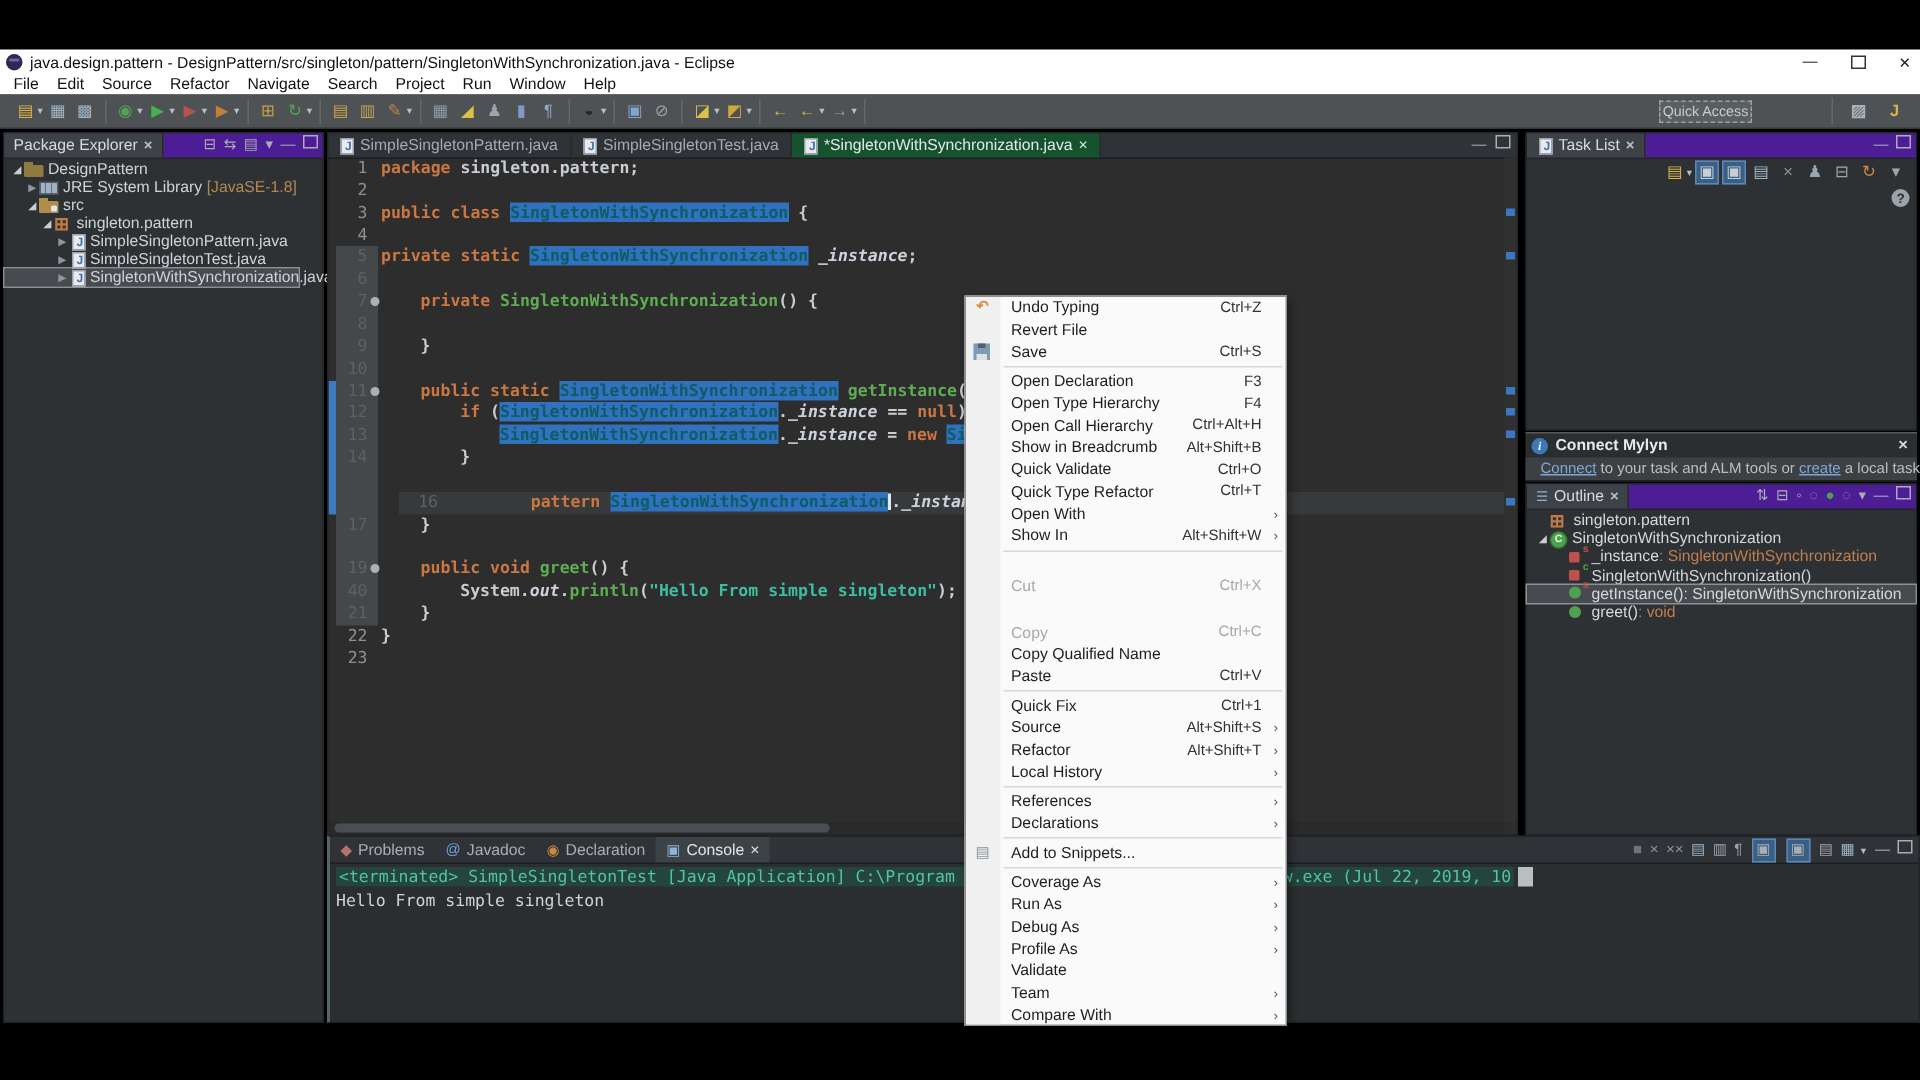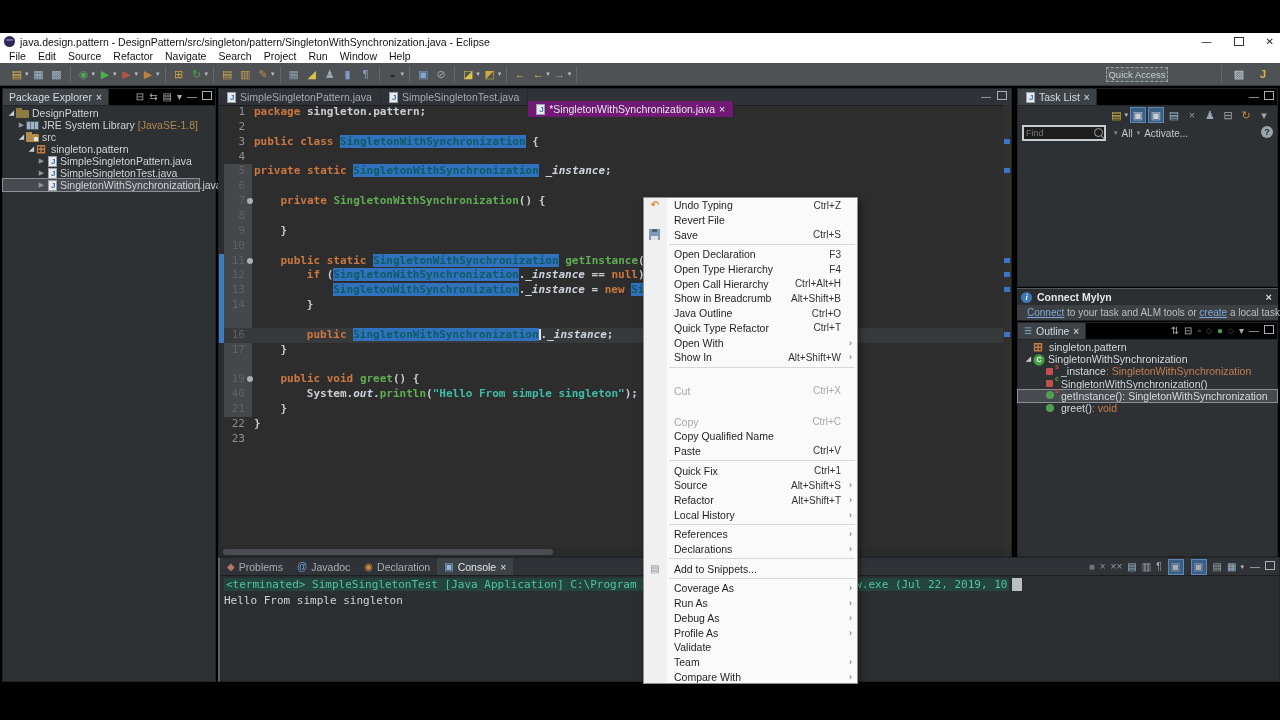--- a/index.html
+++ b/index.html
@@ -23,21 +23,21 @@
   .tb-ico{display:inline-flex;width:16px;height:16px;align-items:center;justify-content:center;
           font-size:11px;line-height:16px;margin:0 1px;color:#c9ced3;}
   .tb-ico.tg{background:#3a5f85;border:1px solid #5e87b5;box-sizing:border-box;}
   .tb-caret{font-size:7px;color:#b9bec2;margin:0 1px 0 -1px;}
   .quick-access{position:absolute;right:112px;top:4px;width:60px;height:13px;background:#5a5f62;
                 border:1px dashed #9aa0a3;color:#c8cdd0;font-size:9.5px;text-align:center;line-height:13px;}
   .tb-right{position:absolute;right:8px;top:2px;display:flex;align-items:center;gap:6px;height:18px;
             border-left:1px solid #63676a;padding-left:8px;}
   
   .panel{background:#2e3134;border:1px solid #222527;box-sizing:border-box;}
-  .phead{height:16px;background:#000000;border-bottom:1px solid #222527;display:flex;align-items:flex-start;position:relative;}
+  .phead{height:16px;background:#4c1d95;border-bottom:1px solid #222527;display:flex;align-items:flex-start;position:relative;}
   .ptab{display:flex;align-items:center;height:16px;padding:0 6px;background:#3d4246;color:#d7dbde;
         font-size:10.5px;gap:4px;border-right:1px solid #26292b;}
   .ptab .closex{color:#b9bec2;font-size:10px;font-weight:bold;}
   .pico-row{position:absolute;right:3px;top:0;height:16px;display:flex;align-items:center;gap:5px;}
   .pico{color:#a9aeb3;font-size:10px;line-height:16px;}
   .pico .ico-box{border-color:#a9aeb3;}
   
   .tree{position:absolute;left:0;top:18px;right:16px;font-size:10.5px;color:#cfd3d7;}
   .trow{display:flex;align-items:center;height:12px;white-space:nowrap;}
   .trow.sel{background:#474b4f;outline:1px solid #8a9096;}
@@ -54,28 +54,28 @@
   .fi-pkg::before{content:"⊞";position:absolute;left:0;top:-2px;font-size:12px;color:#c07b45;font-weight:bold;}
   .fi-jfile{width:9px;height:11px;background:#e8eaed;border:1px solid #9aa1a8;margin-left:2px;box-sizing:border-box;}
   .fi-jfile::after{content:"J";position:absolute;left:2px;top:0;font:bold 8px/10px "Liberation Sans",sans-serif;color:#3b6fb5;}
   .t-suffix{color:#b08950;margin-left:3px;}
   
   .editor{background:#2d2d2d;}
   .etabs{height:16px;background:#2f3237;border-bottom:1px solid #1b1d1f;display:flex;position:relative;}
   .etab{display:flex;align-items:center;gap:4px;height:16px;padding:0 8px;font-size:10.5px;color:#a5abb2;
         border-right:1px solid #26292b;}
   .etab .fi-jfile{margin:0;}
-  .etab.active{background:#701a75;color:#e4e8ea;margin-top:12px;}
+  .etab.active{background:#14532d;color:#e4e8ea;}
   .ectrl{position:absolute;right:4px;top:0;height:16px;display:flex;align-items:center;gap:6px;}
   .code-wrap{position:absolute;left:0;top:16px;right:8px;bottom:8px;overflow:hidden;
              font:bold 11px/14.85px "DejaVu Sans Mono",monospace;}
   .rng-strip{position:absolute;left:5px;width:28px;background:#45484a;z-index:0;}
   .range-bar{position:absolute;left:0;width:5px;background:#3d7abf;z-index:2;}
   .cl{position:absolute;left:0;right:0;height:14.85px;white-space:pre;z-index:1;}
-  .cl.cur{background:#37393b;}
+  .cl.cur{background:#37393b;margin-left:47px;}
   .ln{position:absolute;left:0;width:26px;text-align:right;color:#8c9094;font-weight:normal;}
   .ln.dim{color:#5e6163;}
   .blt{position:absolute;left:28px;top:4px;width:6px;height:6px;border-radius:50%;background:#aab0b5;}
   .ctext{position:absolute;left:35px;}
   .tk-k{color:#cb7742;}
   .tk-p{color:#c8cdd2;}
   .tk-m{color:#5fad53;}
   .tk-f{color:#ccd2dc;font-style:italic;}
   .tk-s{color:#3fbca4;}
   .tk-h{background:#3171be;color:#0d5c66;}
@@ -323,21 +323,21 @@
         <div class="cl" style="top: 59.4px;"><span class="ln dim">5</span><span class="ctext" style="padding-left: 0px;"><span class="tk-k">private static </span><span class="tk-h">SingletonWithSynchronization</span><span class="tk-p"> </span><span class="tk-f">_instance</span><span class="tk-p">;</span></span></div>
         <div class="cl" style="top: 74.25px;"><span class="ln dim">6</span><span class="ctext" style="padding-left: 0px;"></span></div>
         <div class="cl" style="top: 89.1px;"><span class="ln dim">7</span><span class="blt"></span><span class="ctext" style="padding-left: 26.4px;"><span class="tk-k">private </span><span class="tk-m">SingletonWithSynchronization</span><span class="tk-p">() {</span></span></div>
         <div class="cl" style="top: 103.95px;"><span class="ln dim">8</span><span class="ctext" style="padding-left: 26.4px;"></span></div>
         <div class="cl" style="top: 118.8px;"><span class="ln dim">9</span><span class="ctext" style="padding-left: 26.4px;"><span class="tk-p">}</span></span></div>
         <div class="cl" style="top: 133.65px;"><span class="ln dim">10</span><span class="ctext" style="padding-left: 0px;"></span></div>
         <div class="cl" style="top: 148.5px;"><span class="ln dim">11</span><span class="blt"></span><span class="ctext" style="padding-left: 26.4px;"><span class="tk-k">public static </span><span class="tk-h">SingletonWithSynchronization</span><span class="tk-p"> </span><span class="tk-m">getInstance</span><span class="tk-p">() {</span></span></div>
         <div class="cl" style="top: 163.35px;"><span class="ln dim">12</span><span class="ctext" style="padding-left: 52.8px;"><span class="tk-k">if </span><span class="tk-p">(</span><span class="tk-h">SingletonWithSynchronization</span><span class="tk-p">.</span><span class="tk-f">_instance</span><span class="tk-p"> == </span><span class="tk-k">null</span><span class="tk-p">) {</span></span></div>
         <div class="cl" style="top: 178.2px;"><span class="ln dim">13</span><span class="ctext" style="padding-left: 79.2px;"><span class="tk-h">SingletonWithSynchronization</span><span class="tk-p">.</span><span class="tk-f">_instance</span><span class="tk-p"> = </span><span class="tk-k">new </span><span class="tk-h">SingletonWithSynchronization</span><span class="tk-p">();</span></span></div>
         <div class="cl" style="top: 193.05px;"><span class="ln dim">14</span><span class="ctext" style="padding-left: 52.8px;"><span class="tk-p">}</span></span></div>
-        <div class="cl cur" style="top: 222.75px;"><span class="ln dim">16</span><span class="ctext" style="padding-left: 52.8px;"><span class="tk-k">public </span><span class="tk-h">SingletonWithSynchronization</span><span class="tk-x"></span><span class="tk-p">.</span><span class="tk-f">_instance</span><span class="tk-p">;</span></span></div>
+        <div class="cl cur" style="top: 222.75px;"><span class="ln dim">16</span><span class="ctext" style="padding-left: 52.8px;"><span class="tk-k">pattern </span><span class="tk-h">SingletonWithSynchronization</span><span class="tk-x"></span><span class="tk-p">.</span><span class="tk-f">_instance</span><span class="tk-p">;</span></span></div>
         <div class="cl" style="top: 237.6px;"><span class="ln dim">17</span><span class="ctext" style="padding-left: 26.4px;"><span class="tk-p">}</span></span></div>
         <div class="cl" style="top: 267.3px;"><span class="ln dim">19</span><span class="blt"></span><span class="ctext" style="padding-left: 26.4px;"><span class="tk-k">public void </span><span class="tk-m">greet</span><span class="tk-p">() {</span></span></div>
         <div class="cl" style="top: 282.15px;"><span class="ln dim">40</span><span class="ctext" style="padding-left: 52.8px;"><span class="tk-p">System.</span><span class="tk-f">out</span><span class="tk-p">.</span><span class="tk-m">println</span><span class="tk-p">(</span><span class="tk-s">"Hello From simple singleton"</span><span class="tk-p">);</span></span></div>
         <div class="cl" style="top: 297px;"><span class="ln dim">21</span><span class="ctext" style="padding-left: 26.4px;"><span class="tk-p">}</span></span></div>
         <div class="cl" style="top: 311.85px;"><span class="ln">22</span><span class="ctext" style="padding-left: 0px;"><span class="tk-p">}</span></span></div>
         <div class="cl" style="top: 326.7px;"><span class="ln">23</span><span class="ctext" style="padding-left: 0px;"></span></div>
       </div>
     <div class="ov-ruler" id="ovruler">
         <div class="ov-mark" style="top: 33.7px;"></div>
         <div class="ov-mark" style="top: 63.4px;"></div>
@@ -368,32 +368,20 @@
         <span class="tb-caret">▾</span>
         <span class="tb-ico tg">▣</span>
         <span class="tb-ico tg">▣</span>
         <span class="tb-ico" style="color: rgb(159, 182, 201);">▤</span>
         <span class="tb-ico" style="color: rgb(143, 149, 155);">×</span>
         <span class="tb-ico" style="color: rgb(154, 167, 179);">♟</span>
         <span class="tb-ico" style="color: rgb(159, 165, 171);">⊟</span>
         <span class="tb-ico" style="color: rgb(201, 138, 63);">↻</span>
         <span class="tb-ico" style="color: rgb(159, 165, 171);">▾</span>
       </div>
-    <div class="find-row">
-      <div class="find-box">
-        <input placeholder="Find" style="">
-        <span class="mag"></span>
-      </div>
-      <div class="tl-filters">
-        <span class="mini-caret">▾</span>
-        <span>All</span>
-        <span class="mini-caret">▾</span>
-        <span>Activate...</span>
-      </div>
-    </div>
     <div class="help-circ">?</div>
   </div>
 
   <div class="abs mylyn" style="left:1017px;top:288px;width:261px;">
     <div class="mylyn-head">
       <span class="info-circ">i</span>
       <span>Connect Mylyn</span>
       <span class="mylyn-close">×</span>
     </div>
     <div class="mylyn-body"><a>Connect</a><span> to your task and ALM tools or </span><a>create</a><span> a local task.</span></div>
@@ -526,21 +514,21 @@
       </div>
       <div class="mitem">
         <span class="mlabel">Open Call Hierarchy</span>
         <span class="mshort">Ctrl+Alt+H</span>
       </div>
       <div class="mitem">
         <span class="mlabel">Show in Breadcrumb</span>
         <span class="mshort">Alt+Shift+B</span>
       </div>
       <div class="mitem">
-        <span class="mlabel">Java Outline</span>
+        <span class="mlabel">Quick Validate</span>
         <span class="mshort">Ctrl+O</span>
       </div>
       <div class="mitem">
         <span class="mlabel">Quick Type Refactor</span>
         <span class="mshort">Ctrl+T</span>
       </div>
       <div class="mitem">
         <span class="mlabel">Open With</span>
         <span class="msub">›</span>
       </div>

